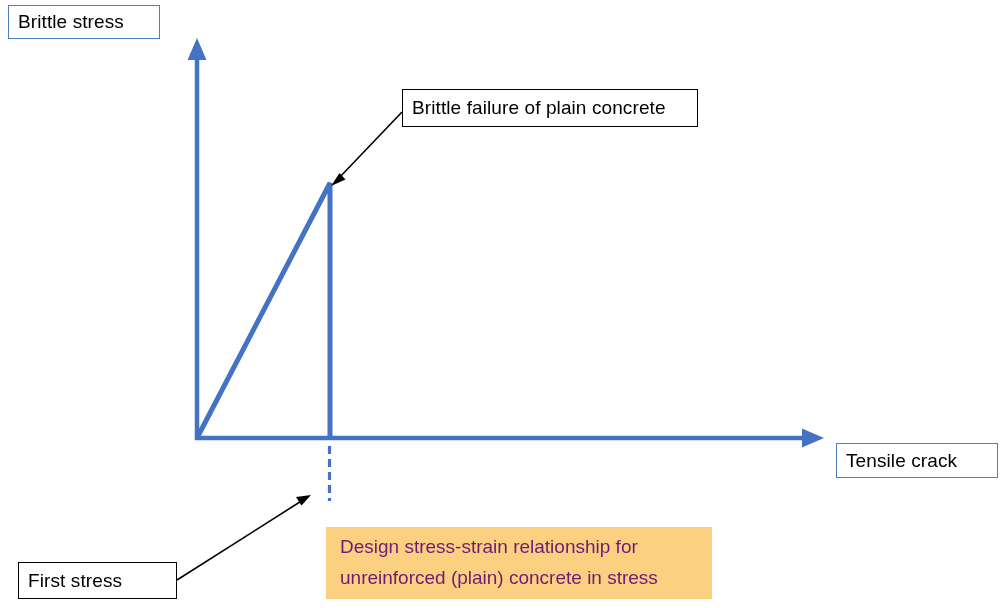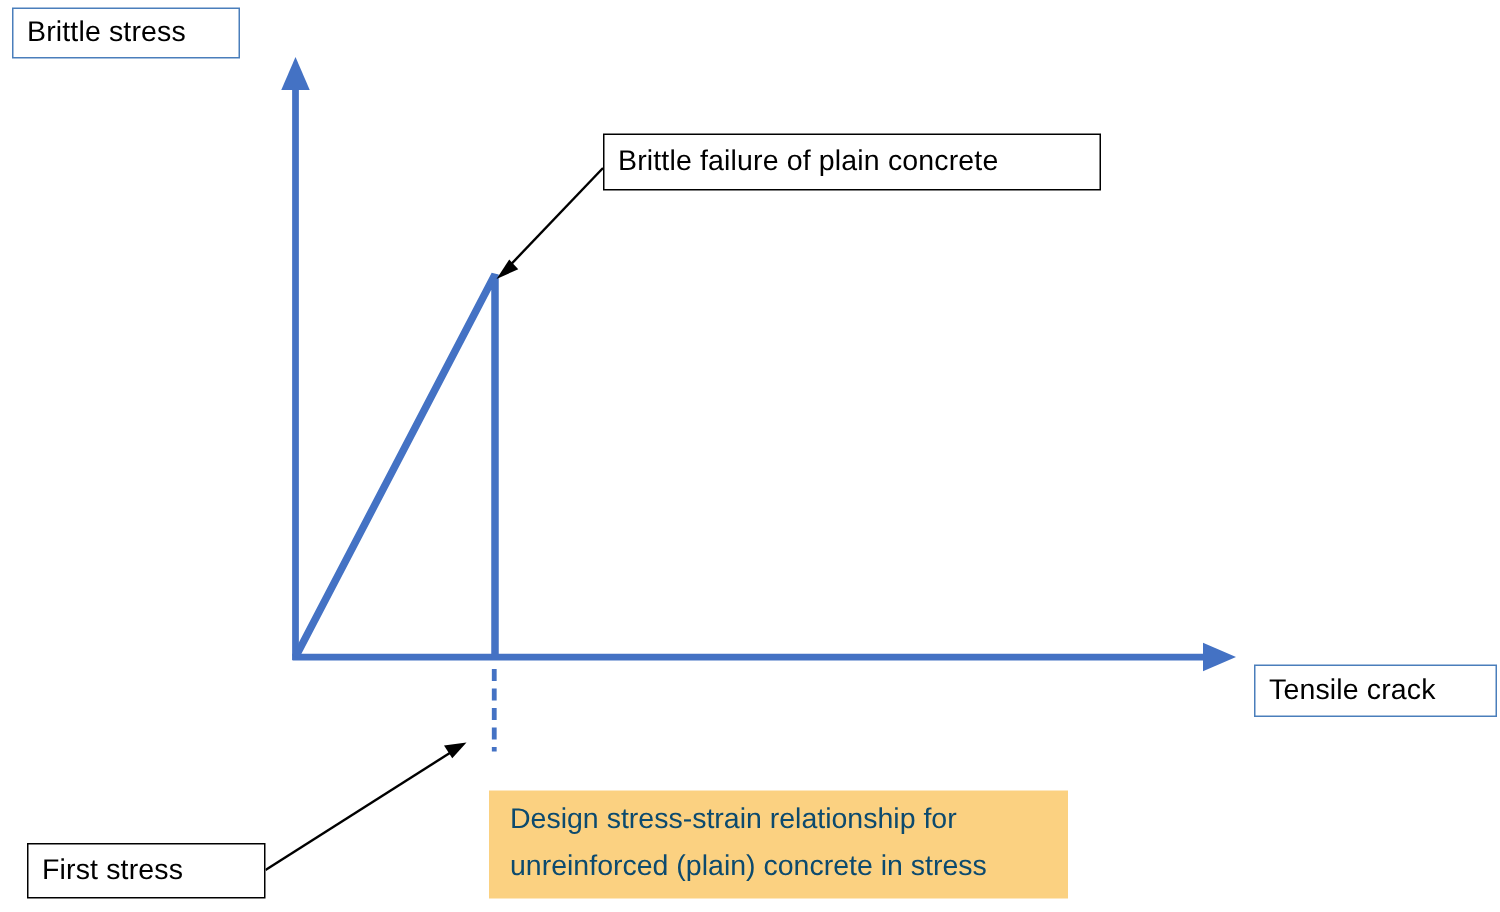--- a/index.html
+++ b/index.html
@@ -50,31 +50,31 @@
     position: absolute;
     box-sizing: border-box;
     display: flex;
     flex-direction: column;
     justify-content: center;
     background: #fbd181;
     border: none;
     padding: 0 14px;
     font-size: 19px;
     line-height: 1.62;
-    color: #0c4a6e;
+    color: #701a75;
   }
   .caption-box span {
     display: block;
     white-space: nowrap;
   }
 
   
   #axis-y-label      { left: 8px;   top: 5px;    width: 152px; height: 34px; }
   #axis-x-label      { left: 836px; top: 443px;  width: 162px; height: 35px; }
-  #annot-brittle     { left: 402px; top: 89px;   width: 332px; height: 38px; }
+  #annot-brittle     { left: 402px; top: 89px;   width: 296px; height: 38px; }
   #annot-first-crack { left: 18px;  top: 562px;  width: 159px; height: 37px; }
   #caption           { left: 326px; top: 527px;  width: 386px; height: 72px; }
 </style>
 </head>
 <body>
 
 <div id="canvas">
 
   <svg id="graph-svg" viewBox="0 0 1000 608" xmlns="http://www.w3.org/2000/svg">
 

